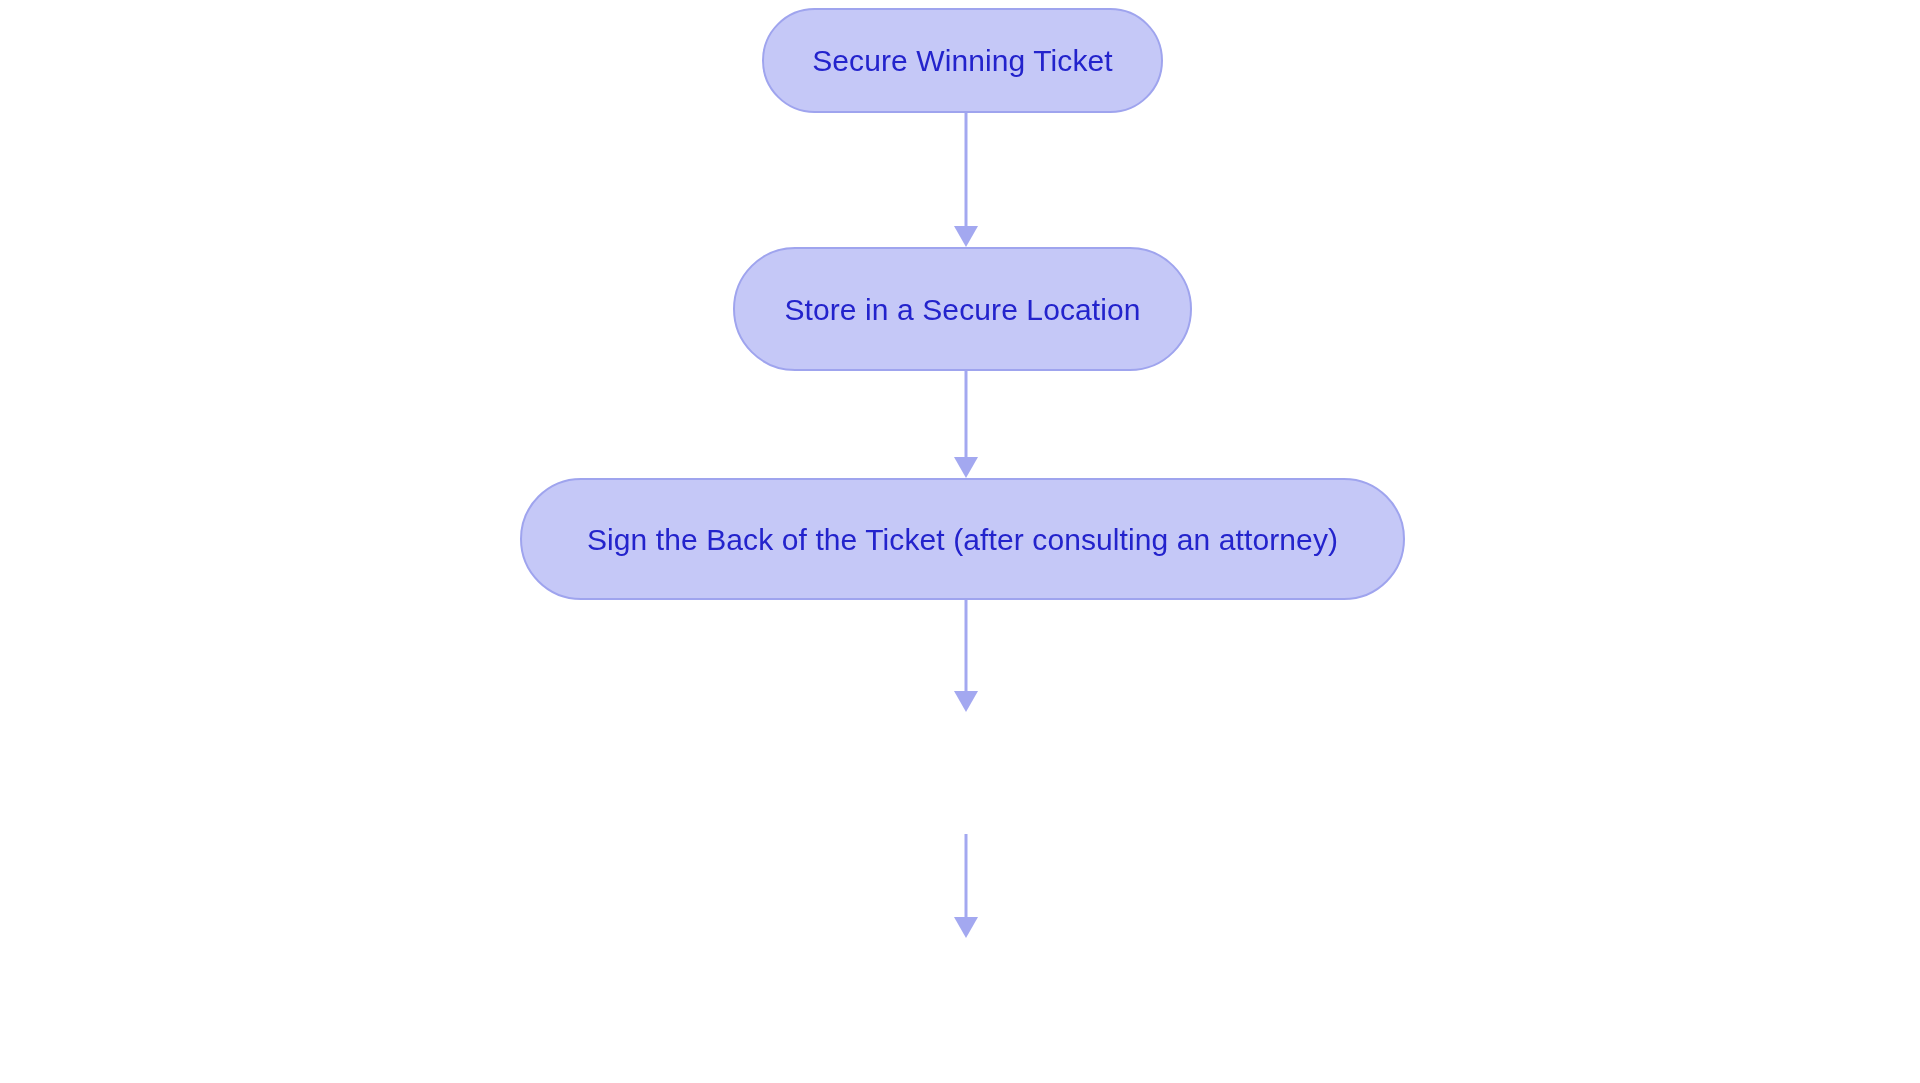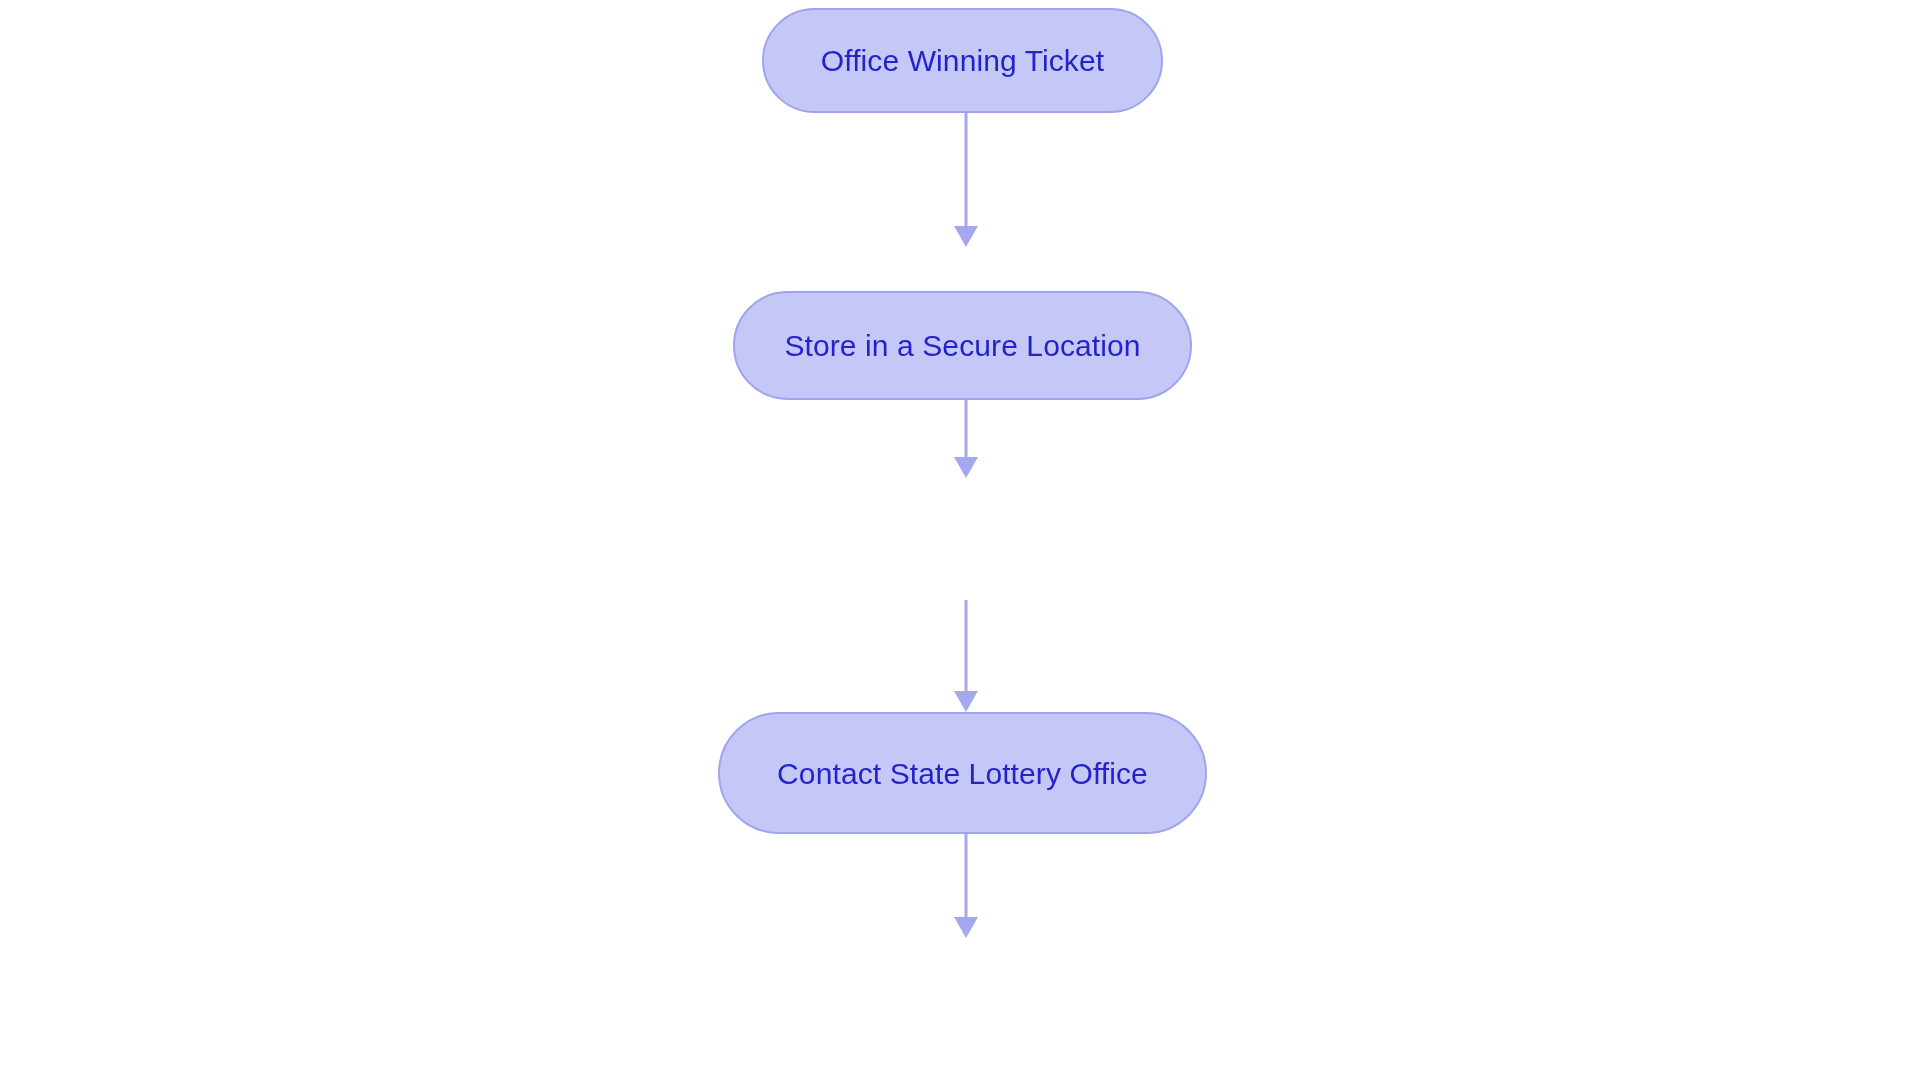--- a/index.html
+++ b/index.html
@@ -39,21 +39,21 @@
   }
   .node-label {
     font-size: 30px;
     line-height: 1.1;
     font-weight: 400;
     letter-spacing: 0.1px;
     color: #2323cc;
   }
 
   #node-1 { left: 762px;  top: 8px;    width: 401px; height: 105px; }
-  #node-2 { left: 733px;  top: 247px;  width: 459px; height: 109px; margin-top: 44px; }
+  #node-2 { left: 733px;  top: 247px;  width: 459px; height: 124px; }
   #node-3 { left: 520px;  top: 478px;  width: 885px; height: 122px; }
   #node-4 { left: 718px;  top: 712px;  width: 489px; height: 122px; }
   #node-5 { left: 613px;  top: 938px;  width: 702px; height: 130px; }
 
   
   #connector-layer {
     position: absolute;
     left: 0;
     top: 0;
     width: 1920px;
@@ -91,26 +91,26 @@
       <polygon class="connector-head" points="954,691 978,691 966,712"></polygon>
     </g>
 
     <g>
       <line class="connector-line" x1="966" y1="834" x2="966" y2="919"></line>
       <polygon class="connector-head" points="954,917 978,917 966,938"></polygon>
     </g>
   </svg>
 
   <div class="node" id="node-1">
-    <span class="node-label">Office Winning Ticket</span>
+    <span class="node-label">Secure Winning Ticket</span>
   </div>
 
   <div class="node" id="node-2">
     <span class="node-label">Store in a Secure Location</span>
   </div>
 
+  <div class="node" id="node-3">
+    <span class="node-label">Sign the Back of the Ticket (after consulting an attorney)</span>
+  </div>
 
-  <div class="node" id="node-4">
-    <span class="node-label">Contact State Lottery Office</span>
-  </div>
 
 
 </div>
 
 </body></html>

